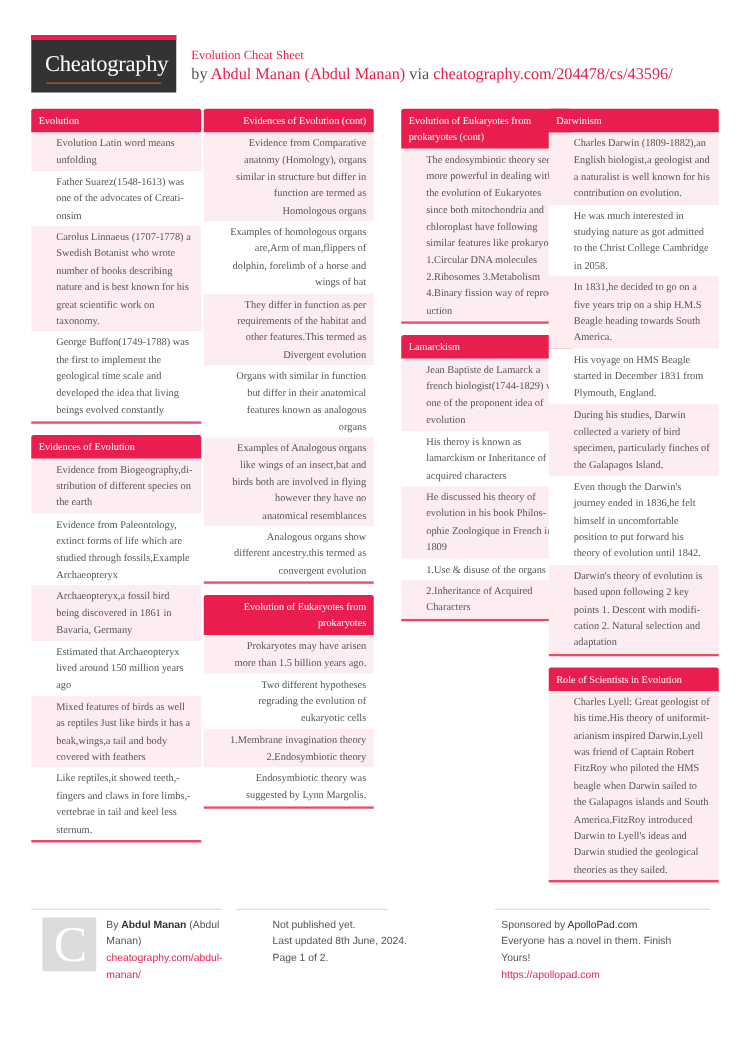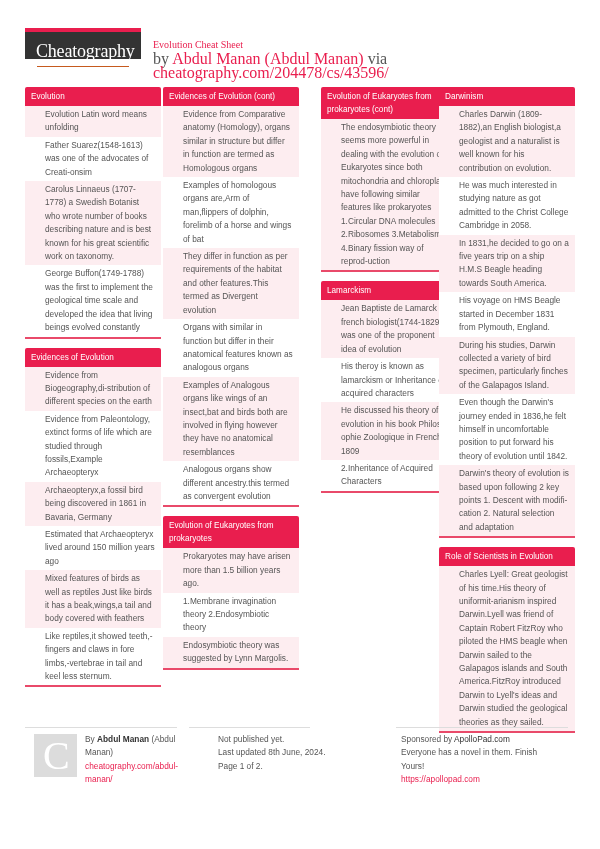--- a/index.html
+++ b/index.html
@@ -1,24 +1,24 @@
 <!DOCTYPE html>
 <html><head>
 <meta charset="utf-8">
 <style>
   html, body { margin:0; padding:0; background:#ffffff; }
   body { width:600px; height:849px; position:relative; overflow:hidden; font-family:"Liberation Sans", sans-serif; color:#444; }
-  .logo { position:absolute; left:25px; top:28px; width:116px; height:31px; background:#333333; border-top:4px solid #e91e4e; box-sizing:border-box; }
+  .logo { position:absolute; left:25px; top:28px; width:116px; height:46px; background:#333333; border-top:4px solid #e91e4e; box-sizing:border-box; }
   .logo-text { position:absolute; left:11px; top:9px; font-family:"Liberation Serif", serif; font-size:18px; color:#ffffff; letter-spacing:-0.2px; }
   .logo-underline { position:absolute; left:12px; top:34px; width:92px; height:1px; background:#c65a1e; }
   .title-block { position:absolute; left:153px; top:38px; font-family:"Liberation Serif", serif; }
   .title { font-size:10px; color:#e91e4e; line-height:14px; }
-  .byline { font-size:16px; color:#555; line-height:14px;font-family:Liberation Serif, serif; }
+  .byline { font-size:13px; color:#555; line-height:14px;font-family:Liberation Serif, serif; }
   .byline .link { color:#e91e4e; }
-  .col { position:absolute; top:87px; width:136px; }
+  .col { position:absolute; top:87px; width:136px;font-family:Liberation Serif, serif; }
   .sec { margin-bottom:9px; border-bottom:2px solid #e94a6a; }
   .sec-head { background:#e91e4e; color:#fff; font-size:8.2px; line-height:13px; padding:3px 6px; border-radius:2px 2px 0 0; }
   .item { font-size:8.3px; line-height:13.4px; padding:2px 6px 2px 20px; color:#555; }
   .item:nth-child(odd) { background:#fdedf0; }
   .item:nth-child(even) { background:#ffffff; }
   .footer-line { position:absolute; top:727px; height:1px; background:#dddddd; }
   .avatar { position:absolute; left:34px; top:734px; width:43px; height:43px; background:#dcdcdc; }
   .avatar-letter { position:absolute; left:9px; top:0px; font-family:"Liberation Serif", serif; font-size:40px; color:#ffffff; line-height:43px; }
   .foot { position:absolute; font-size:8.3px; line-height:13.4px; color:#555; }
   .foot .bold { color:#333; font-weight:bold; }
@@ -57,55 +57,57 @@
       <div class="item">Evidence from Biogeography,di-stribution of different species on the earth</div>
       <div class="item">Evidence from Paleontology, extinct forms of life which are studied through fossils,Example Archaeopteryx</div>
       <div class="item">Archaeopteryx,a fossil bird being discovered in 1861 in Bavaria, Germany</div>
       <div class="item">Estimated that Archaeopteryx lived around 150 million years ago</div>
       <div class="item">Mixed features of birds as well as reptiles Just like birds it has a beak,wings,a tail and body covered with feathers</div>
       <div class="item">Like reptiles,it showed teeth,-fingers and claws in fore limbs,-vertebrae in tail and keel less sternum.</div>
     </div>
   </div>
 </div>
 
-<div class="col" style="left:163px;">
+<div class="col" style="left:163px;text-align:right;">
   <div class="sec">
     <div class="sec-head">Evidences of Evolution (cont)</div>
     <div>
       <div class="item">Evidence from Comparative anatomy (Homology), organs similar in structure but differ in function are termed as Homologous organs</div>
       <div class="item">Examples of homologous organs are,Arm of man,flippers of dolphin, forelimb of a horse and wings of bat</div>
       <div class="item">They differ in function as per requirements of the habitat and other features.This termed as Divergent evolution</div>
       <div class="item">Organs with similar in function but differ in their anatomical features known as analogous organs</div>
       <div class="item">Examples of Analogous organs like wings of an insect,bat and birds both are involved in flying however they have no anatomical resemblances</div>
       <div class="item">Analogous organs show different ancestry.this termed as convergent evolution</div>
     </div>
   </div>
   <div class="sec">
     <div class="sec-head">Evolution of Eukaryotes from prokaryotes</div>
     <div>
       <div class="item">Prokaryotes may have arisen more than 1.5 billion years ago.</div>
+      <div class="item">Two different hypotheses regrading the evolution of eukaryotic cells</div>
       <div class="item">1.Membrane invagination theory 2.Endosymbiotic theory</div>
       <div class="item">Endosymbiotic theory was suggested by Lynn Margolis.</div>
     </div>
   </div>
 </div>
 
 <div class="col" style="left:301px;margin-left:20px;">
   <div class="sec">
     <div class="sec-head">Evolution of Eukaryotes from prokaryotes (cont)</div>
     <div>
       <div class="item">The endosymbiotic theory seems more powerful in dealing with the evolution of Eukaryotes since both mitochondria and chloroplast have following similar features like prokaryotes 1.Circular DNA molecules 2.Ribosomes 3.Metabolism 4.Binary fission way of reprod-uction</div>
     </div>
   </div>
   <div class="sec">
     <div class="sec-head">Lamarckism</div>
     <div>
       <div class="item">Jean Baptiste de Lamarck a french biologist(1744-1829) was one of the proponent idea of evolution</div>
       <div class="item">His theroy is known as lamarckism or Inheritance of acquired characters</div>
       <div class="item">He discussed his theory of evolution in his book Philos-ophie Zoologique in French in 1809</div>
+      <div class="item">1.Use &amp; disuse of the organs</div>
       <div class="item">2.Inheritance of Acquired Characters</div>
     </div>
   </div>
 </div>
 
 <div class="col" style="left:439px;">
   <div class="sec">
     <div class="sec-head">Darwinism</div>
     <div>
       <div class="item">Charles Darwin (1809-1882),an English biologist,a geologist and a naturalist is well known for his contribution on evolution.</div>

